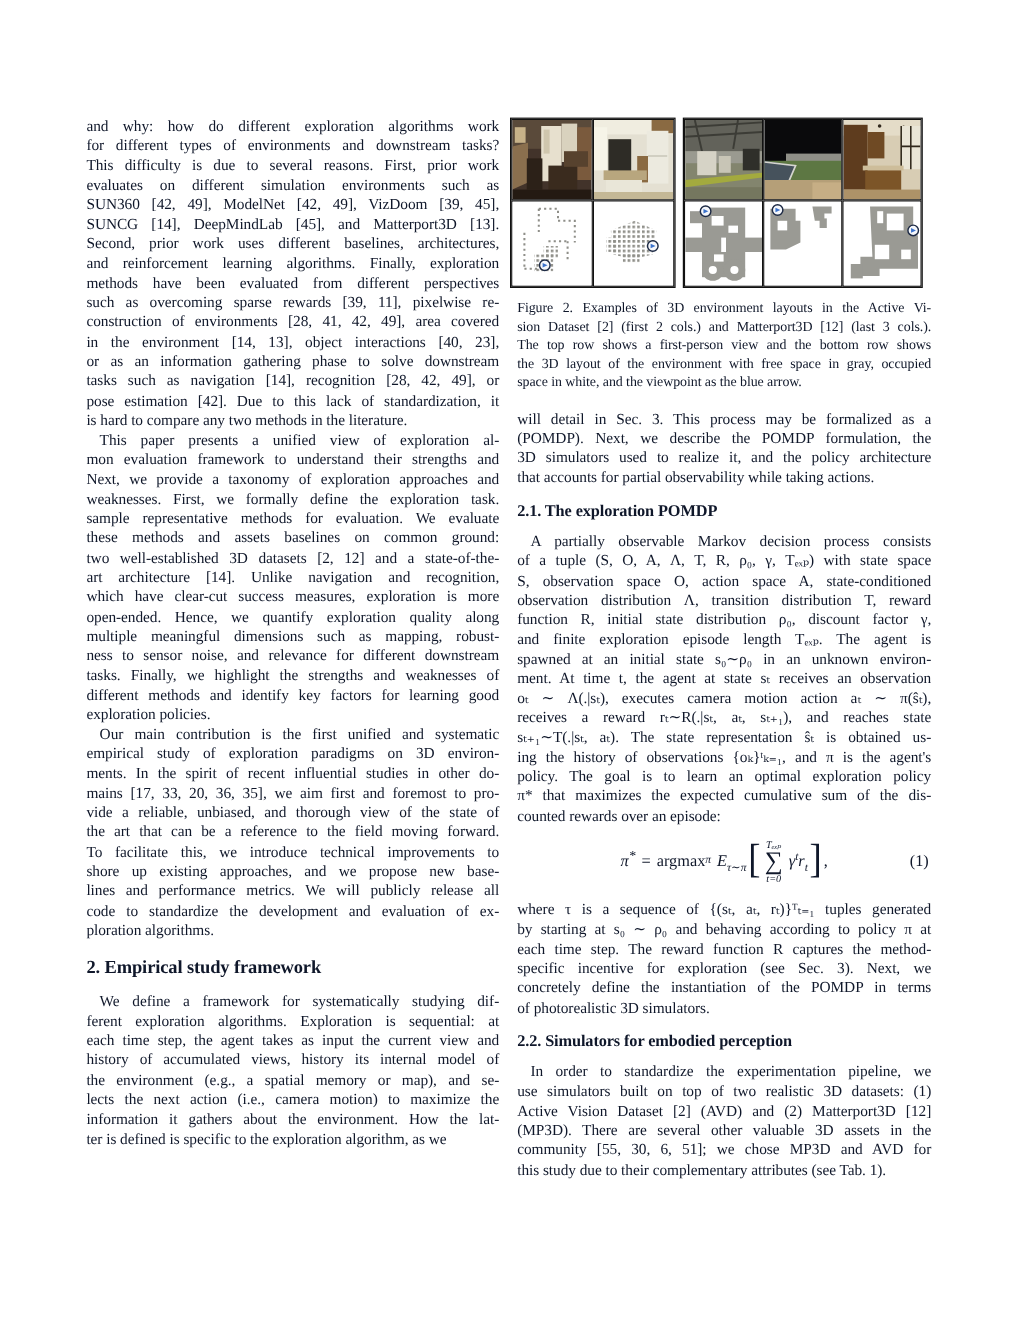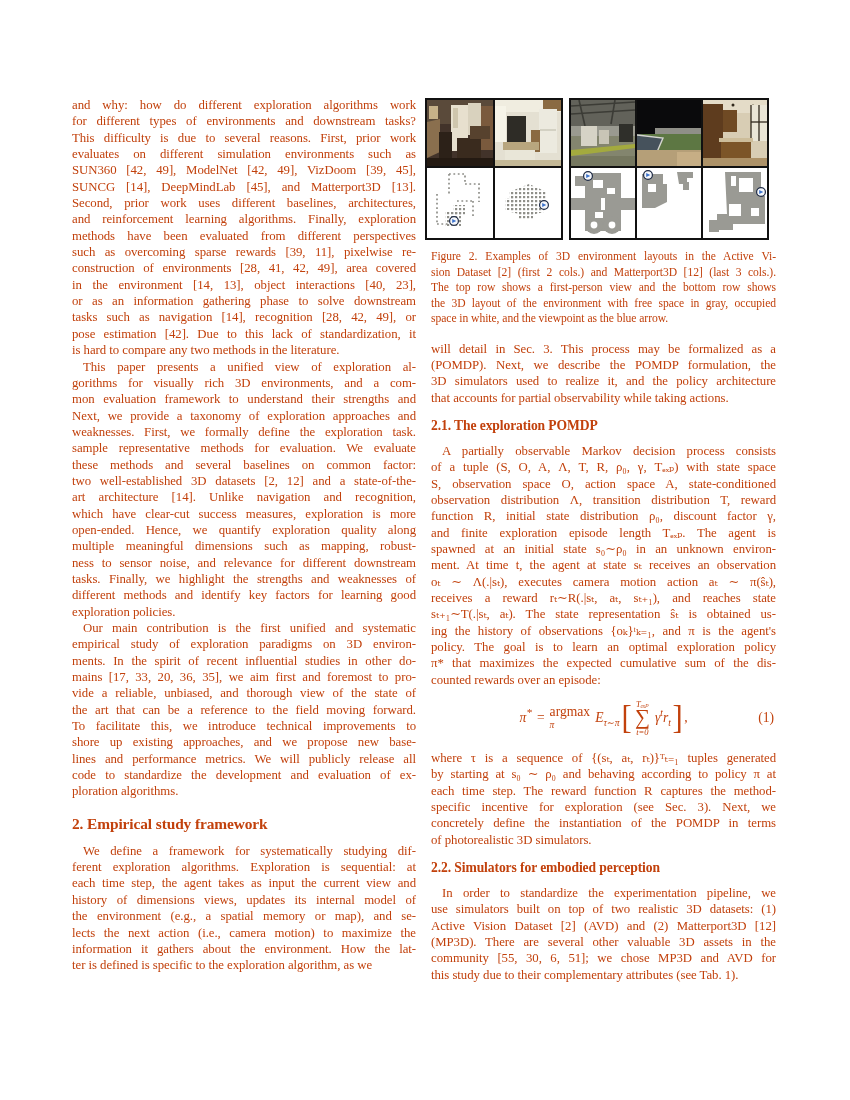--- a/index.html
+++ b/index.html
@@ -1,17 +1,17 @@
 <!DOCTYPE html>
 <html><head>
 <meta charset="utf-8">
 <style>
   html,body{margin:0;padding:0;background:#ffffff;}
   #page{position:relative;width:850px;height:1100px;background:#ffffff;overflow:hidden;
-        font-family:"Liberation Serif","DejaVu Serif",serif;color:#c2410c;}
+        font-family:"Liberation Serif","DejaVu Serif",serif;color:#0f172a;}
   .col{position:absolute;}
   .col-left{left:72px;top:97px;width:344px;}
   .col-right{left:431px;top:98px;width:345px;}
   .para{font-size:12.8px;line-height:16.35px;letter-spacing:-0.05px;}
   .para .line{text-align:justify;text-align-last:justify;}
   .para .line.last{text-align-last:left;}
   .para.indent .line:first-child{text-indent:11px;}
   .heading-major{font-size:15.4px;font-weight:bold;margin:15px 0 10px 0;letter-spacing:-0.1px;}
   .heading-minor{font-size:13.6px;font-weight:bold;margin:12px 0 9px 0;letter-spacing:-0.1px;}
 
@@ -25,21 +25,21 @@
   .fig-caption .line{text-align:justify;text-align-last:justify;}
   .fig-caption .line.last{text-align-last:left;}
   .spacer-md{height:14px;}
 
   
   .equation{position:relative;display:flex;justify-content:center;align-items:center;
             height:58px;margin:1px 0 3px 0;font-size:13.6px;}
   .eq-main{display:inline-flex;align-items:center;font-style:italic;}
   .eq-main .roman{font-style:normal;}
   .eq-op{margin:0 5px;font-style:normal;}
-  .stack{display:inline-flex;flex-direction:column;align-items:flex-start;line-height:1;}
+  .stack{display:inline-flex;flex-direction:row;align-items:flex-start;line-height:1;}
   .stack .under{font-size:9.5px;margin-top:2px;}
   .expect{margin-left:5px;}
   .expect sub{font-size:9.5px;}
   .bigbracket{font-size:34px;font-weight:400;font-style:normal;transform:scaleX(.9);
               line-height:1;margin:0 1px;position:relative;top:-1px;}
   .sum-stack{display:inline-flex;flex-direction:column;align-items:center;line-height:1;margin:0 2px;}
   .sum-stack .lim{font-size:8.5px;font-style:italic;}
   .sum-stack .sigma{font-size:21px;font-style:normal;line-height:.95;}
   .summand{margin-left:3px;}
   .summand sup,.summand sub{font-size:9.5px;}
@@ -65,26 +65,25 @@
         <div class="line">such as overcoming sparse rewards [39, 11], pixelwise re-</div>
         <div class="line">construction of environments [28, 41, 42, 49], area covered</div>
         <div class="line">in the environment [14, 13], object interactions [40, 23],</div>
         <div class="line">or as an information gathering phase to solve downstream</div>
         <div class="line">tasks such as navigation [14], recognition [28, 42, 49], or</div>
         <div class="line">pose estimation [42]. Due to this lack of standardization, it</div>
         <div class="line last">is hard to compare any two methods in the literature.</div>
       </div>
     <div class="para indent">
         <div class="line">This paper presents a unified view of exploration al-</div>
-        <div class="line">gorithms for visually rich 3D environments, and a com-</div>
         <div class="line">mon evaluation framework to understand their strengths and</div>
         <div class="line">Next, we provide a taxonomy of exploration approaches and</div>
         <div class="line">weaknesses. First, we formally define the exploration task.</div>
         <div class="line">sample representative methods for evaluation.  We evaluate</div>
-        <div class="line">these methods and several baselines on common factor:</div>
+        <div class="line">these methods and assets baselines on common ground:</div>
         <div class="line">two well-established 3D datasets [2, 12] and a state-of-the-</div>
         <div class="line">art architecture [14].  Unlike navigation and recognition,</div>
         <div class="line">which have clear-cut success measures, exploration is more</div>
         <div class="line">open-ended.  Hence, we quantify exploration quality along</div>
         <div class="line">multiple meaningful dimensions such as mapping, robust-</div>
         <div class="line">ness to sensor noise, and relevance for different downstream</div>
         <div class="line">tasks. Finally, we highlight the strengths and weaknesses of</div>
         <div class="line">different methods and identify key factors for learning good</div>
         <div class="line last">exploration policies.</div>
       </div>
@@ -99,21 +98,21 @@
         <div class="line">shore up existing approaches, and we propose new base-</div>
         <div class="line">lines and performance metrics. We will publicly release all</div>
         <div class="line">code to standardize the development and evaluation of ex-</div>
         <div class="line last">ploration algorithms.</div>
       </div>
     <div class="heading-major">2. Empirical study framework</div>
     <div class="para indent">
         <div class="line">We define a framework for systematically studying dif-</div>
         <div class="line">ferent exploration algorithms.  Exploration is sequential: at</div>
         <div class="line">each time step, the agent takes as input the current view and</div>
-        <div class="line">history of dimensions views, updates its internal model of</div>
+        <div class="line">history of accumulated views, history its internal model of</div>
         <div class="line">the environment (e.g., a spatial memory or map), and se-</div>
         <div class="line">lects the next action (i.e., camera motion) to maximize the</div>
         <div class="line">information it gathers about the environment.  How the lat-</div>
         <div class="line last">ter is defined is specific to the exploration algorithm, as we</div>
       </div>
   </div>
 
   <div class="col col-right">
 
     <div class="figure-strip">

